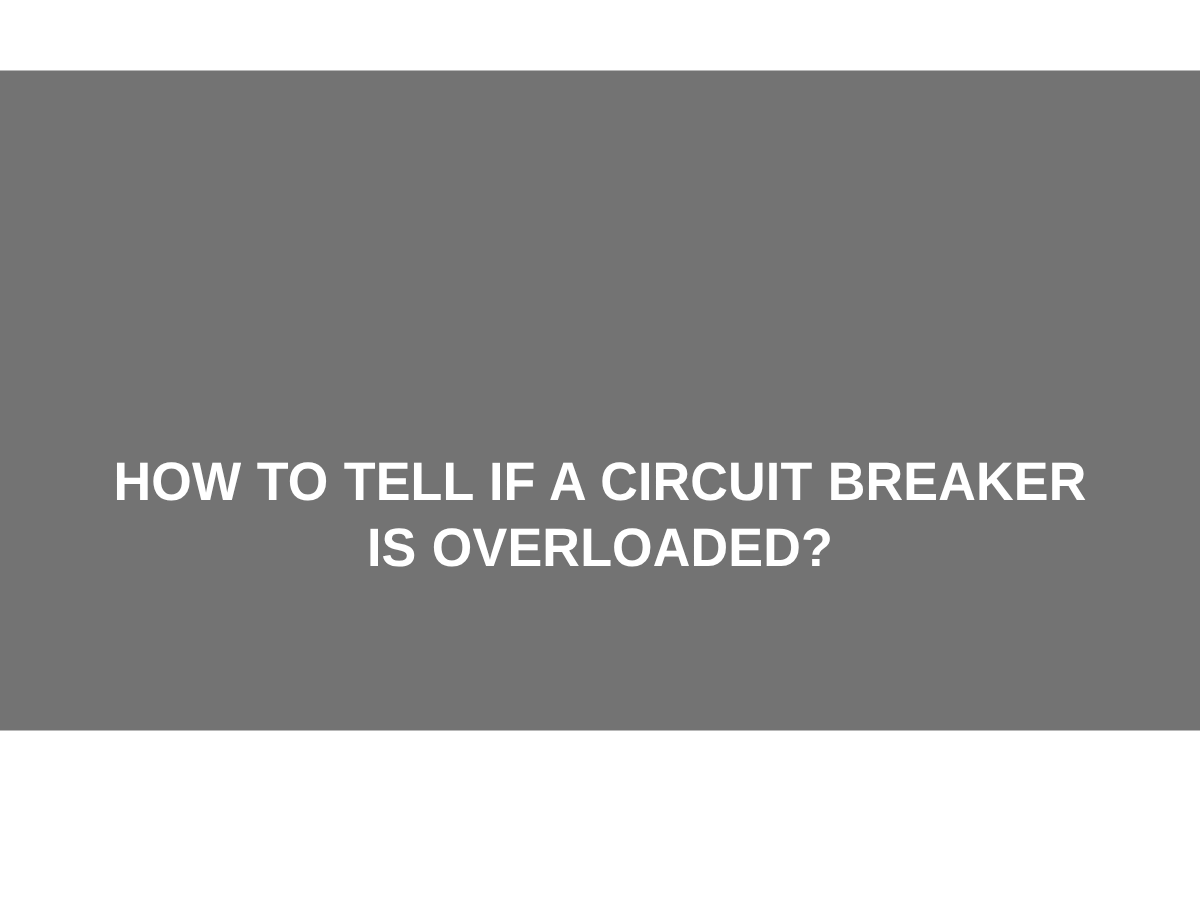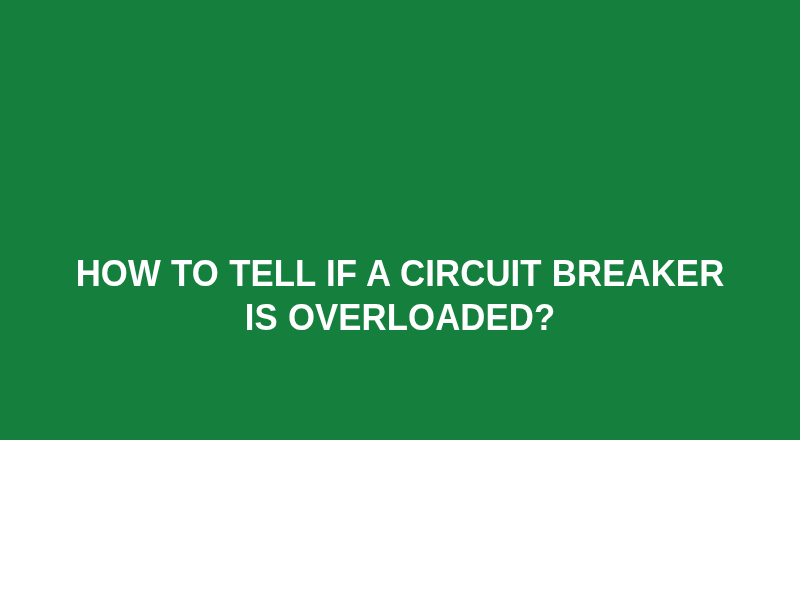--- a/index.html
+++ b/index.html
@@ -15,25 +15,26 @@
     font-family: "Liberation Sans", "DejaVu Sans", sans-serif;
     background: #ffffff;
   }
 
   
   .banner {
     position: relative;
     box-sizing: border-box;
     width: 800px;
     height: 440px;
-    background-color: #15803d;
+    background-color: #737373;
     display: flex;
     align-items: center;
     justify-content: center;
     overflow: hidden;
+    margin-top: 47px;
   }
 
   
   .title-block {
     position: absolute;
     left: 0;
     right: 0;
     top: 252px;
     padding: 0 60px;
     box-sizing: border-box;

